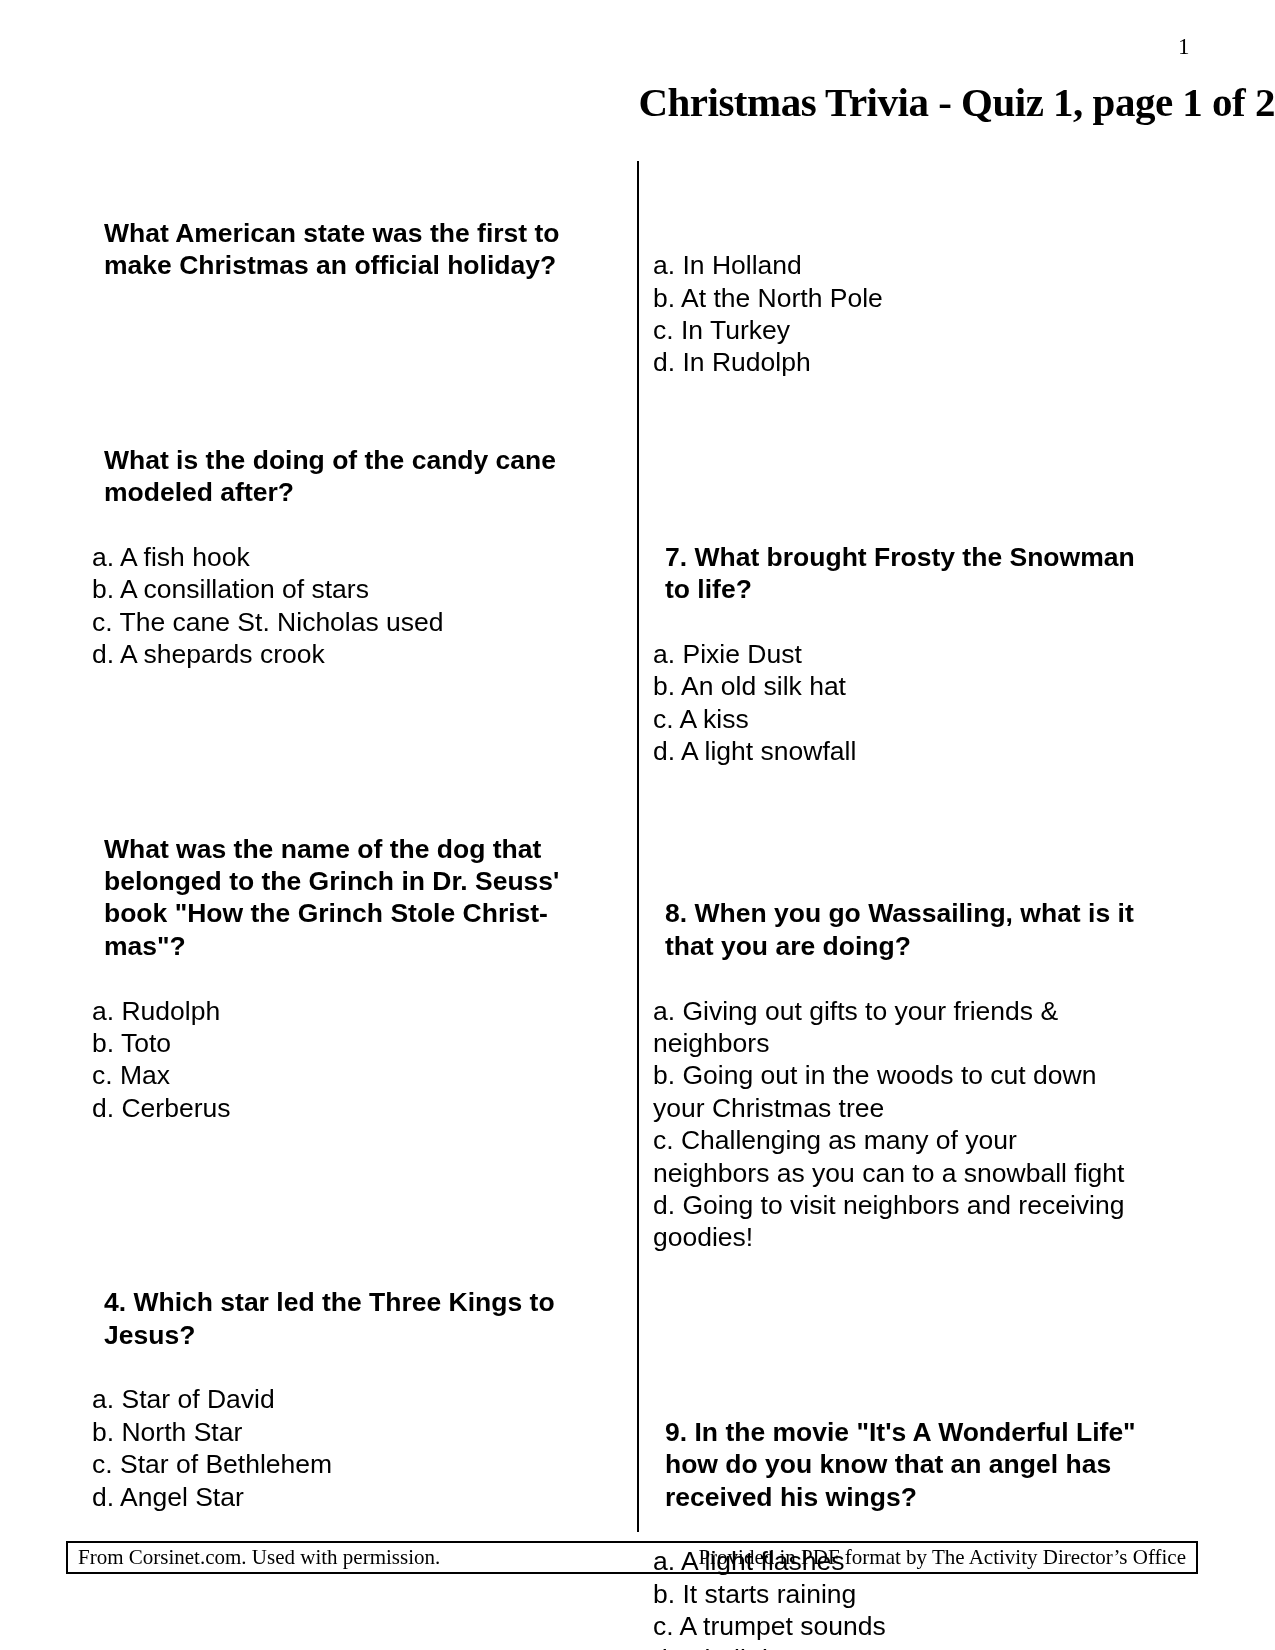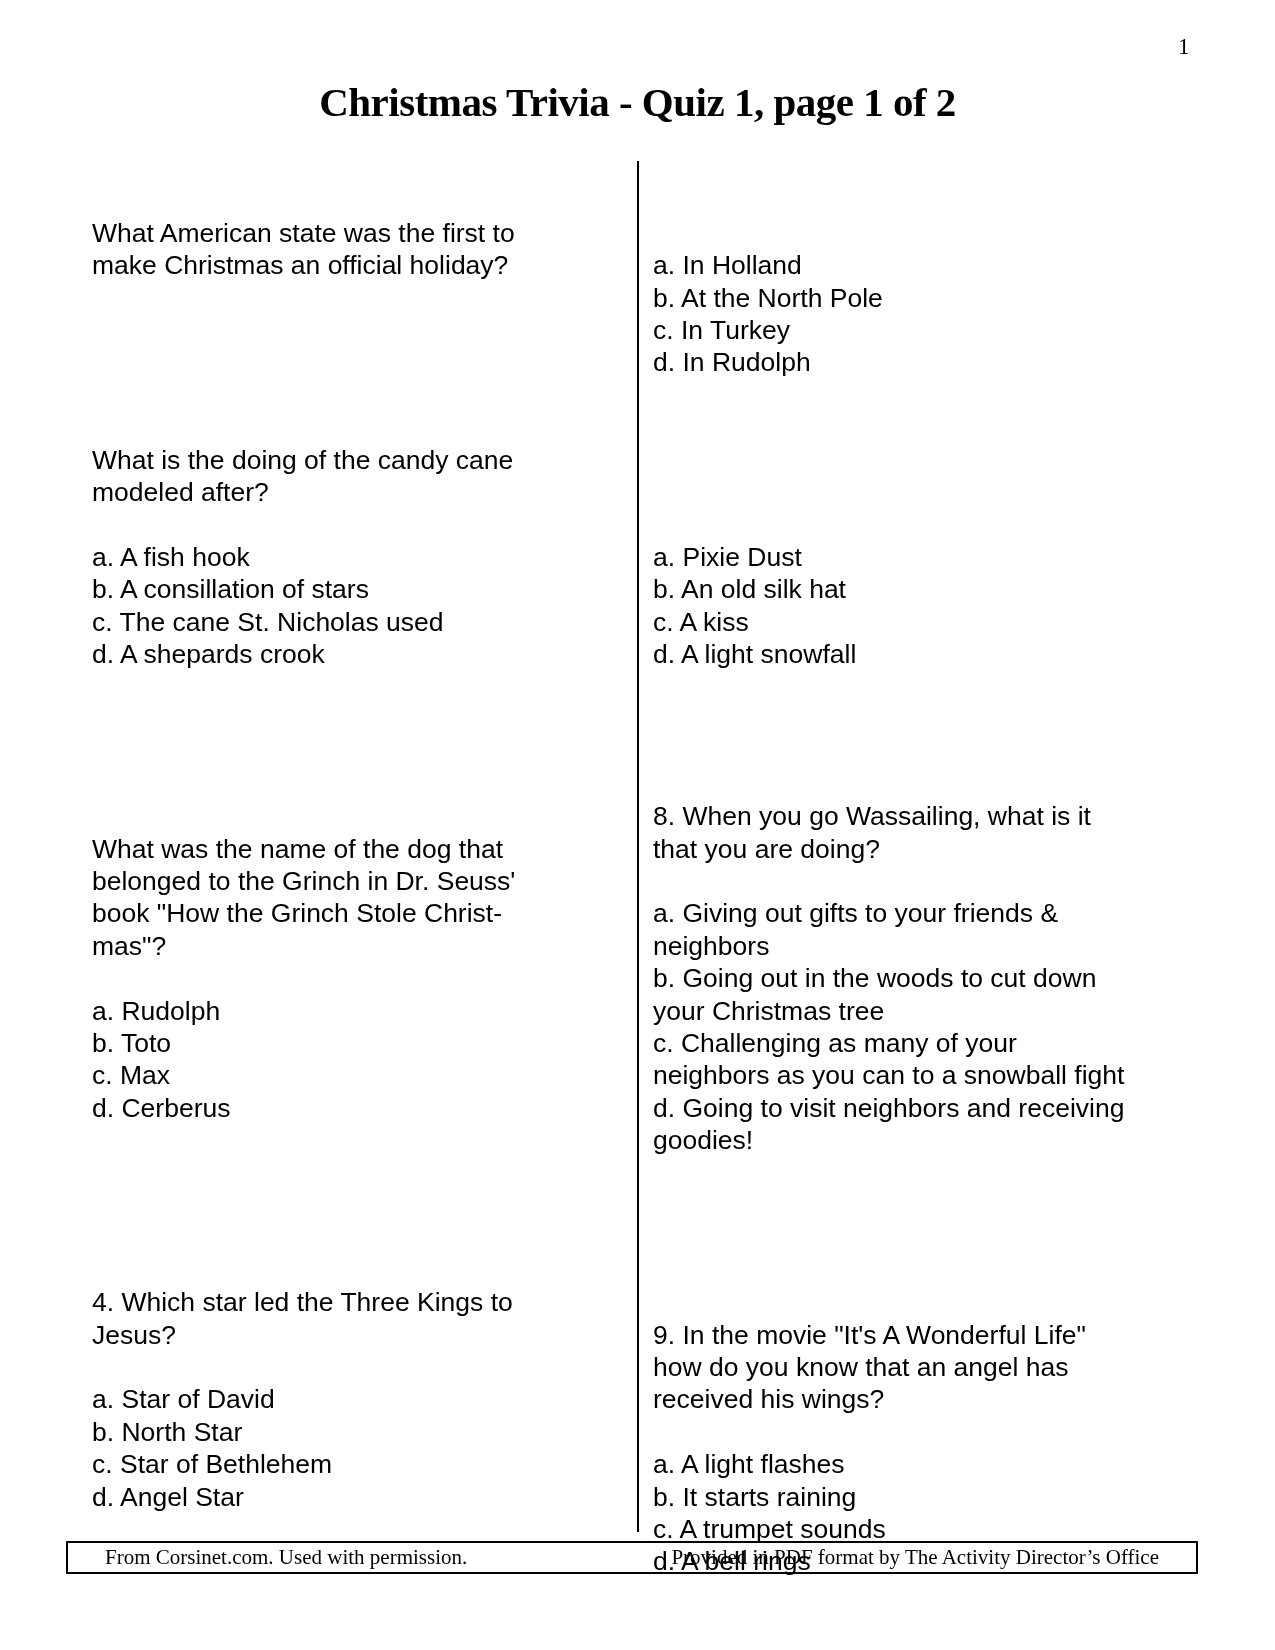--- a/index.html
+++ b/index.html
@@ -18,61 +18,61 @@
     left: 1178px;
     font-family: "Liberation Serif", serif;
     font-size: 23px;
     color: #000000;
   }
   .title {
     position: absolute;
     top: 78px;
     left: 0;
     width: 100%;
-    text-align: center;
+    text-align: right;
     font-family: "Liberation Serif", serif;
     font-weight: bold;
     font-size: 41px;
     letter-spacing: -0.5px;
     color: #000000;
   }
   .col {
     position: absolute;
     top: 152px;
     font-size: 26.5px;
     line-height: 32.4px;
     white-space: pre-line;
   }
   #col-left  { left: 92px;  width: 535px; }
   #col-right { left: 653px; width: 545px; }
   .qblock { margin-top: 32.4px; }
   .qblock:first-child { margin-top: 0; }
   .qblock.tight { margin-top: 0; }
-  .qtext { font-weight: normal; }
+  .qtext { font-weight: bold; margin-left: 12px; }
   .opt { font-weight: normal; }
   .divider {
     position: absolute;
     left: 637px;
     top: 161px;
     width: 2px;
     height: 1371px;
     background: #000000;
   }
   .footer {
     position: absolute;
     left: 66px;
     top: 1541px;
     width: 1132px;
     height: 33px;
     border: 2px solid #000000;
     box-sizing: border-box;
     display: flex;
     justify-content: space-between;
     align-items: center;
-    padding: 0 37px;
+    padding: 0 10px;
     font-family: "Liberation Serif", serif;
     font-size: 21px;
     color: #000000;
   }
 </style>
 </head>
 <body>
 
 <div id="page">
   <div class="pagenum">1</div>
@@ -109,20 +109,22 @@
   
 </div>
   <div class="divider"></div>
   <div class="col" id="col-right">
   <div class="qblock">
     
     <div class="opts"><div class="opt">a. In Holland</div><div class="opt">b. At the North Pole</div><div class="opt">c. In Turkey</div><div class="opt">d. In Rudolph</div></div>
   </div>
 
   <div class="qblock">
+    <div class="qtext">7. What brought Frosty the Snowman
+to life?</div>
     <div class="opts"><div class="opt">a. Pixie Dust</div><div class="opt">b. An old silk hat</div><div class="opt">c. A kiss</div><div class="opt">d. A light snowfall</div></div>
   </div>
 
   <div class="qblock tight">
     <div class="qtext">8. When you go Wassailing, what is it
 that you are doing?</div>
     <div class="opts"><div class="opt">a. Giving out gifts to your friends &amp;
 neighbors</div><div class="opt">b. Going out in the woods to cut down
 your Christmas tree</div><div class="opt">c. Challenging as many of your
 neighbors as you can to a snowball fight</div><div class="opt">d. Going to visit neighbors and receiving

